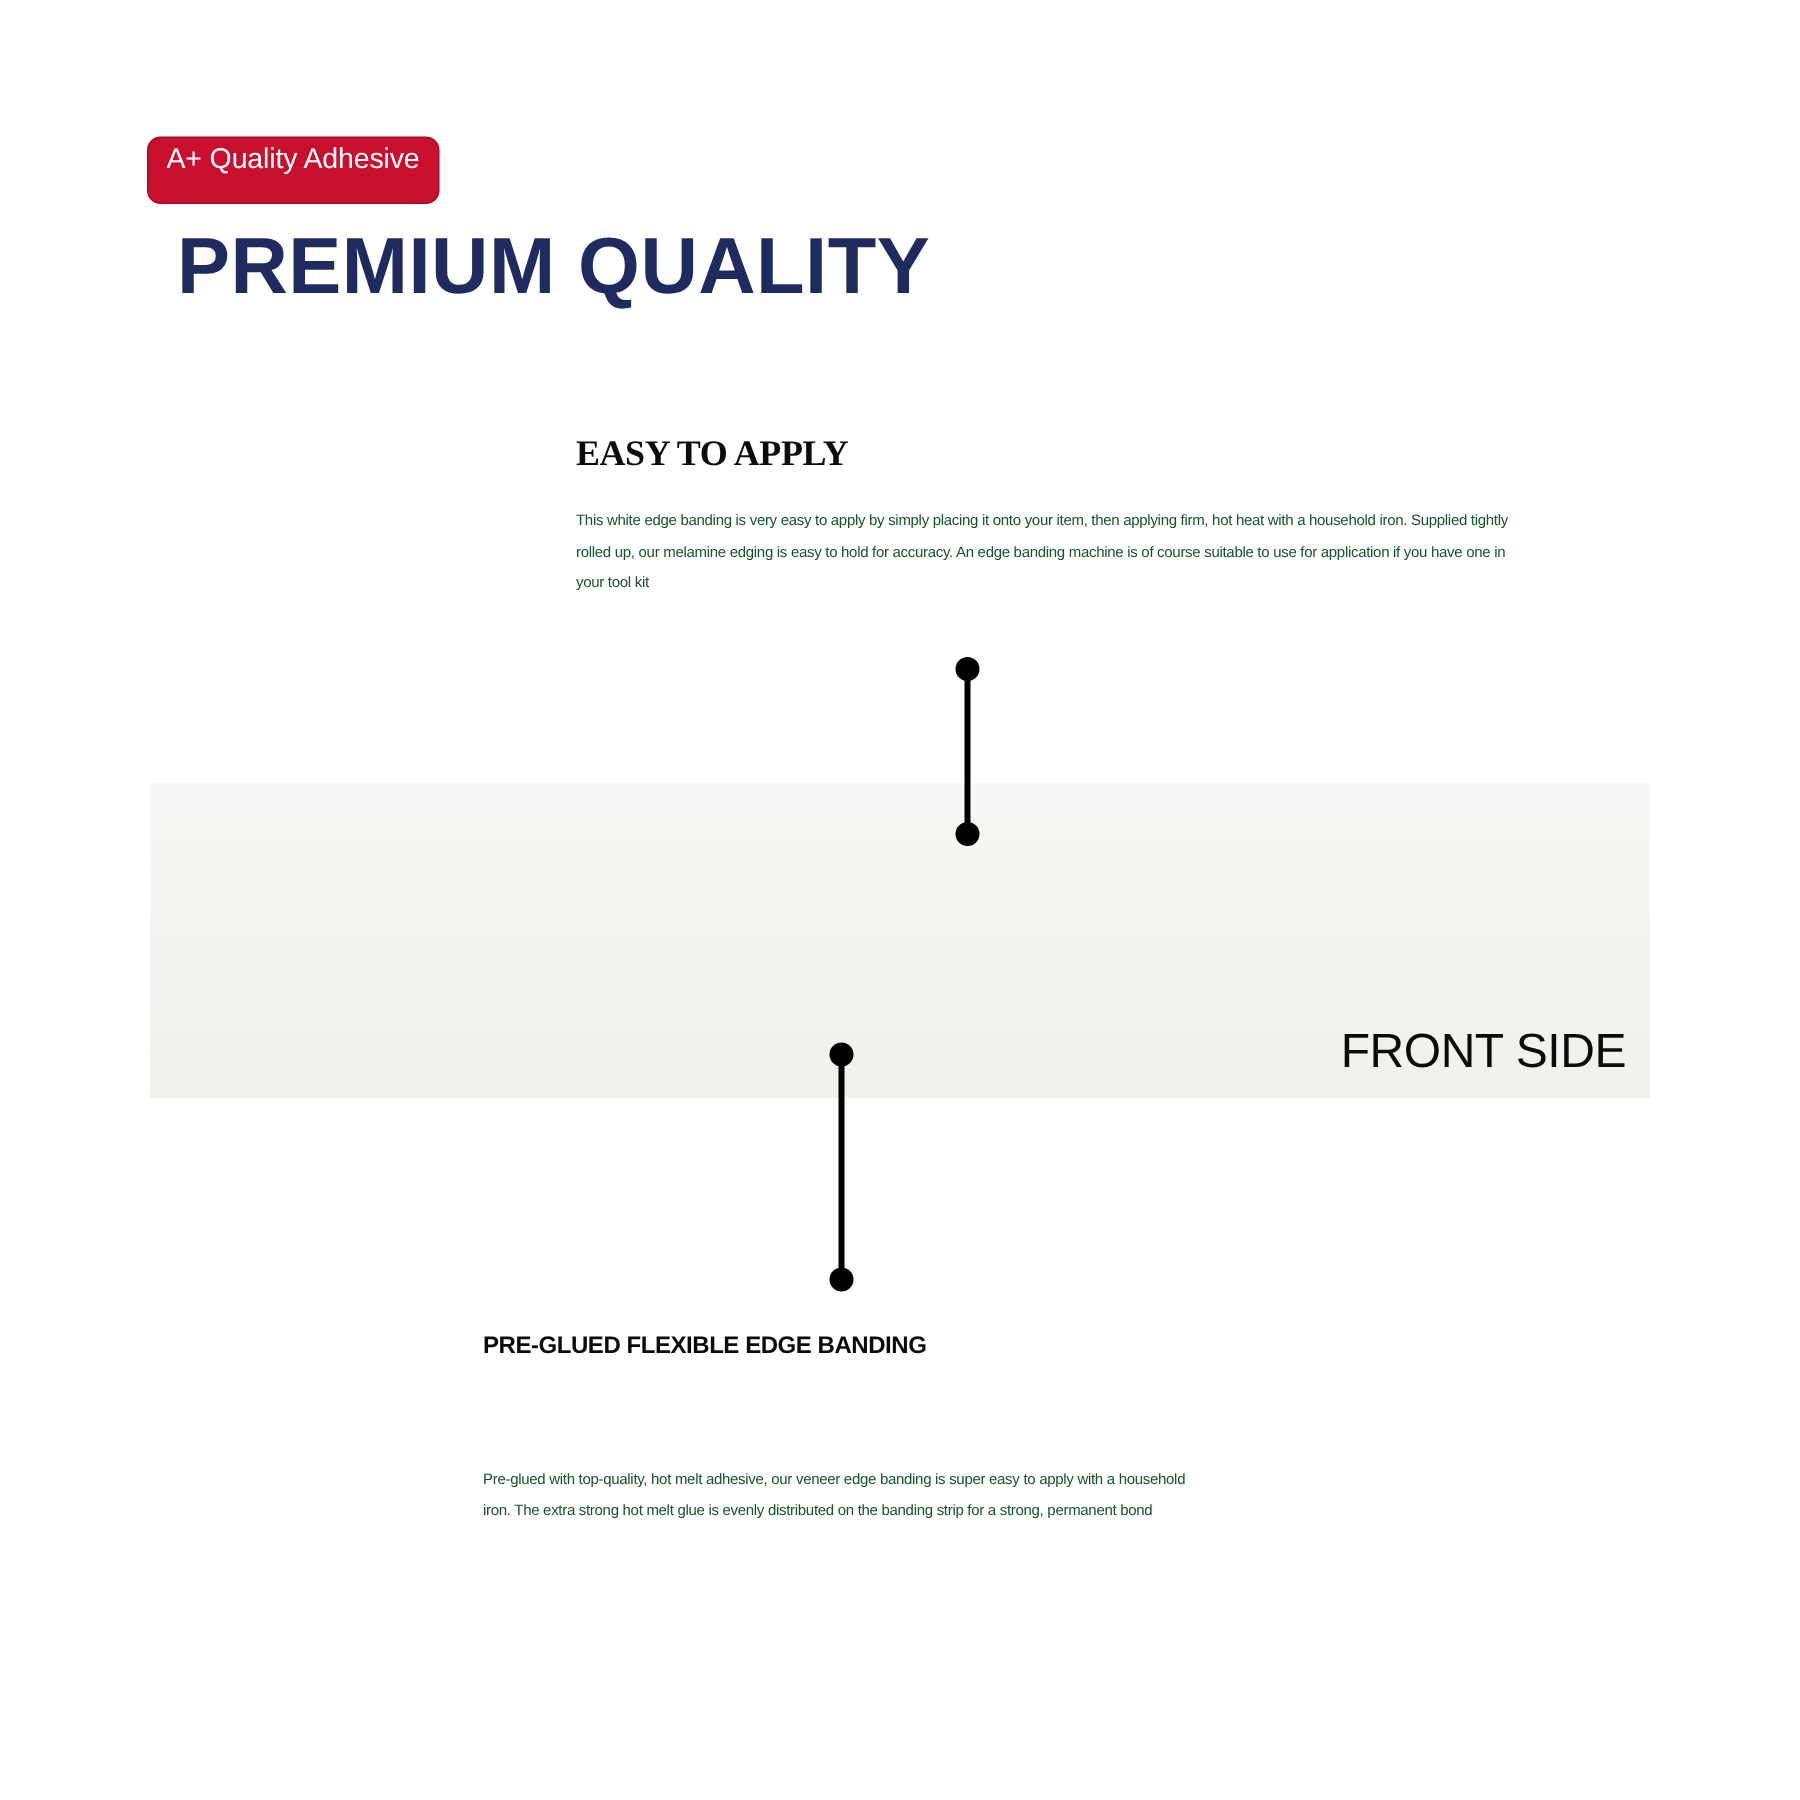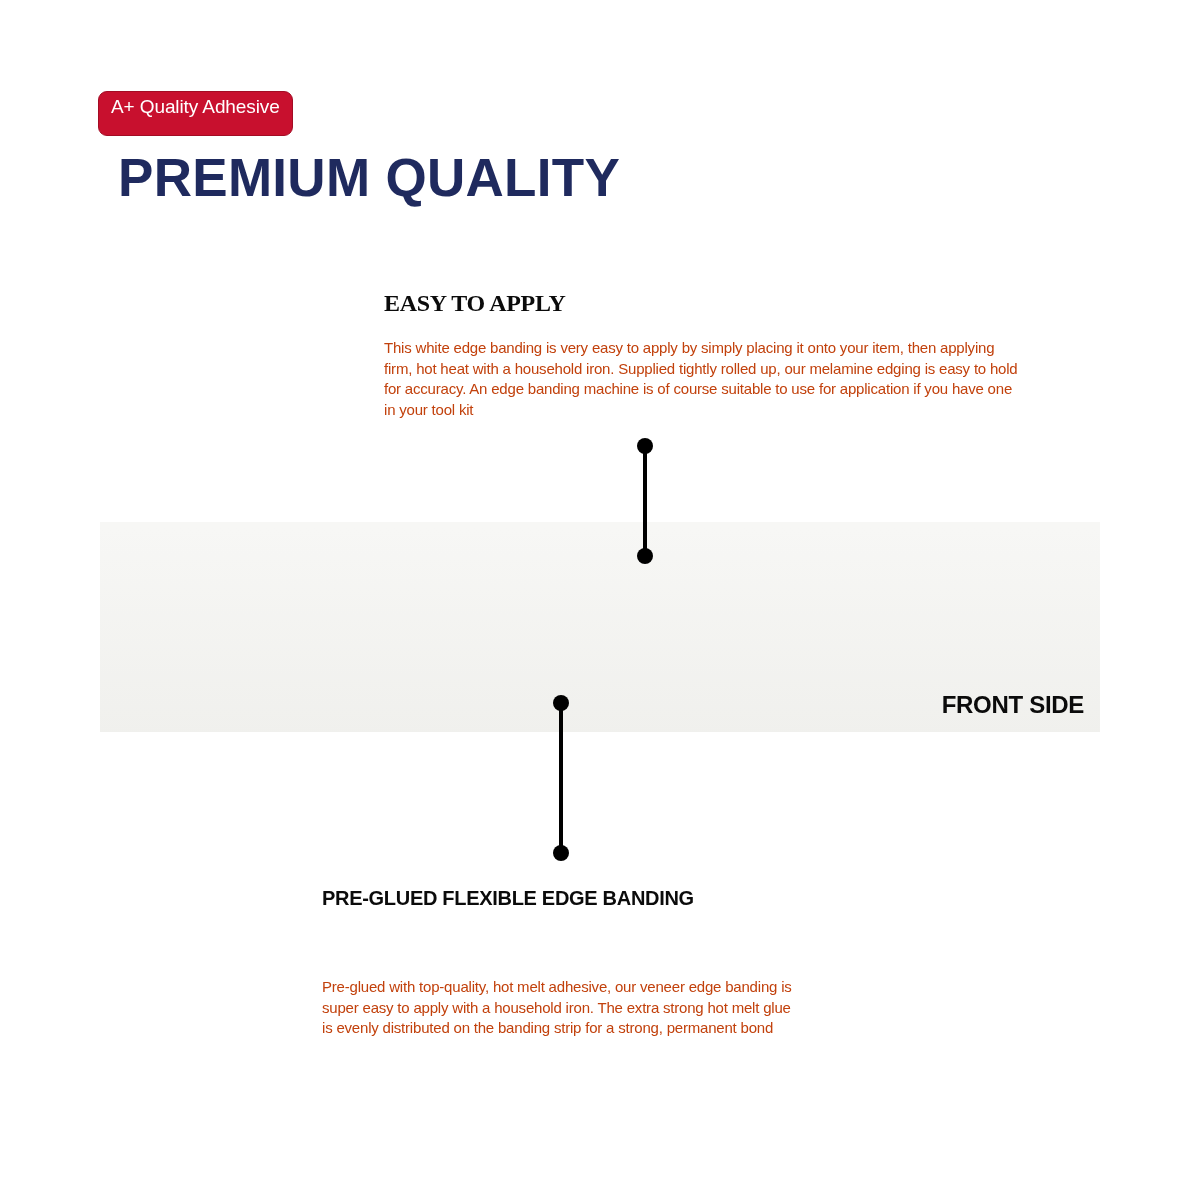--- a/index.html
+++ b/index.html
@@ -47,46 +47,46 @@
       position: absolute;
       margin: 0;
       font-weight: 700;
       color: #0b0b0b;
       white-space: nowrap;
       letter-spacing: -0.3px;
     }
     .section-body {
       position: absolute;
       margin: 0;
-      font-size: 15px;
+      font-size: 10px;
       line-height: 20.5px;
-      color: #c2410c;
+      color: #14532d;
       letter-spacing: -0.2px;
     }
     #easy-heading { left: 384px; top: 288px; font-size: 24px; line-height: 30px; font-family: Liberation Serif, serif; }
     #easy-body    { left: 384px; top: 338px; width: 640px; }
-    #pre-heading  { left: 322px; top: 883px; font-size: 20px; line-height: 30px; }
+    #pre-heading  { left: 322px; top: 883px; font-size: 16px; line-height: 30px; }
     #pre-body     { left: 322px; top: 933px; width: 470px; margin-top: 44px; }
 
     .strip {
       position: absolute;
       left: 100px;
       top: 522px;
       width: 1000px;
       height: 210px;
       background: #f3f3f0;
       background-image:
         linear-gradient(180deg, rgba(255,255,255,0.35) 0%, rgba(0,0,0,0.01) 100%);
     }
     .strip-label {
       position: absolute;
       right: 16px;
       bottom: 13px;
-      font-size: 24px;
-      font-weight: 700;
+      font-size: 32px;
+      font-weight: 400;
       color: #0b0b0b;
       letter-spacing: -0.3px;
       white-space: nowrap;
       margin-left: 19px;
     }
     .connector {
       position: absolute;
       width: 16px;
     }
     .connector .line {

